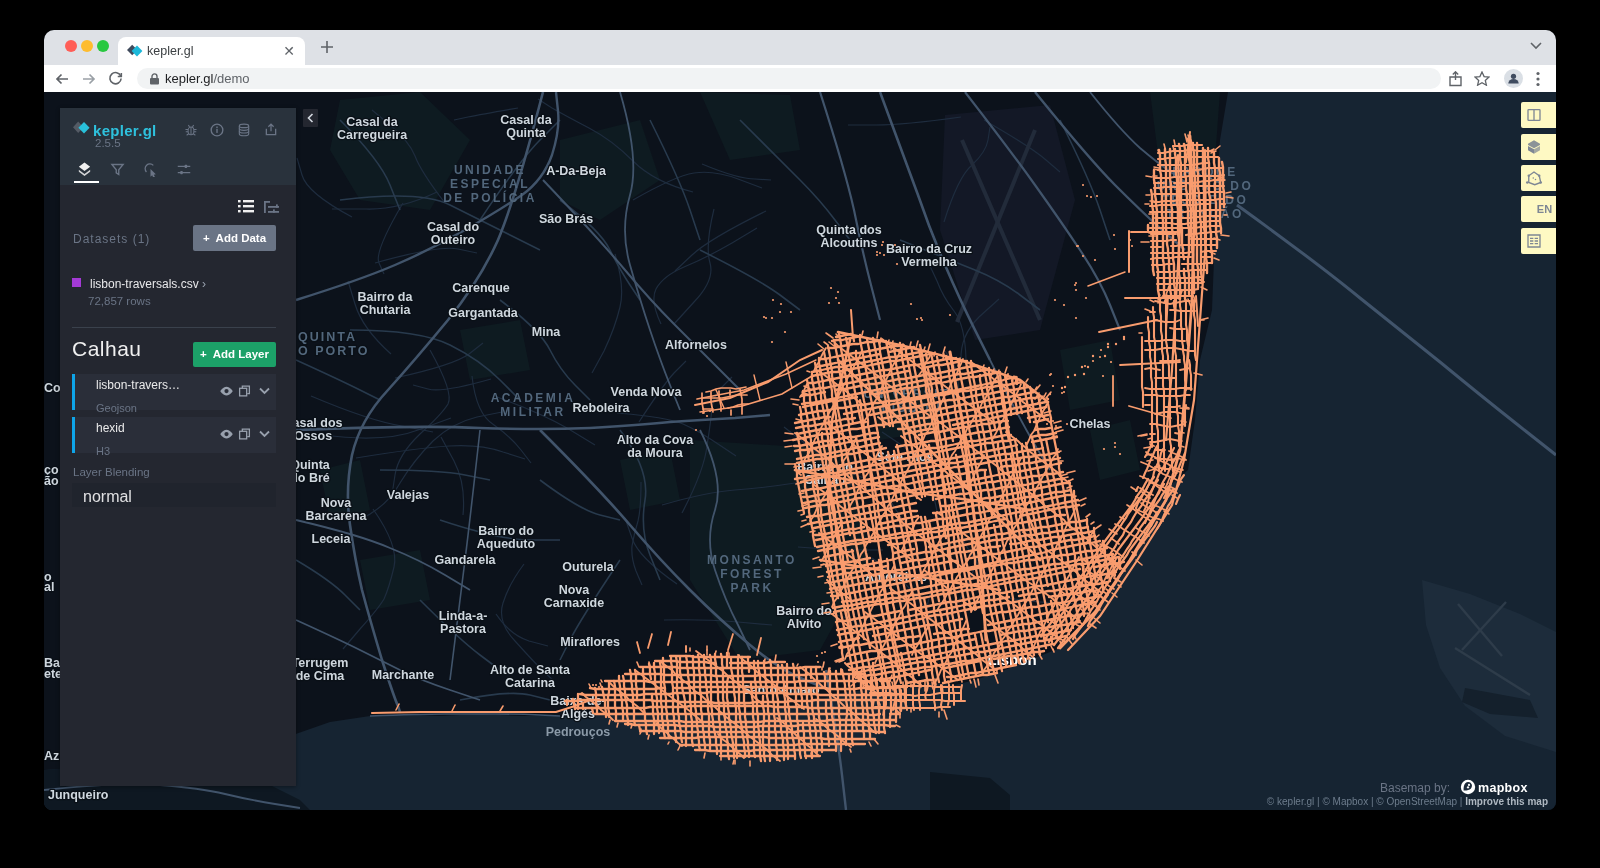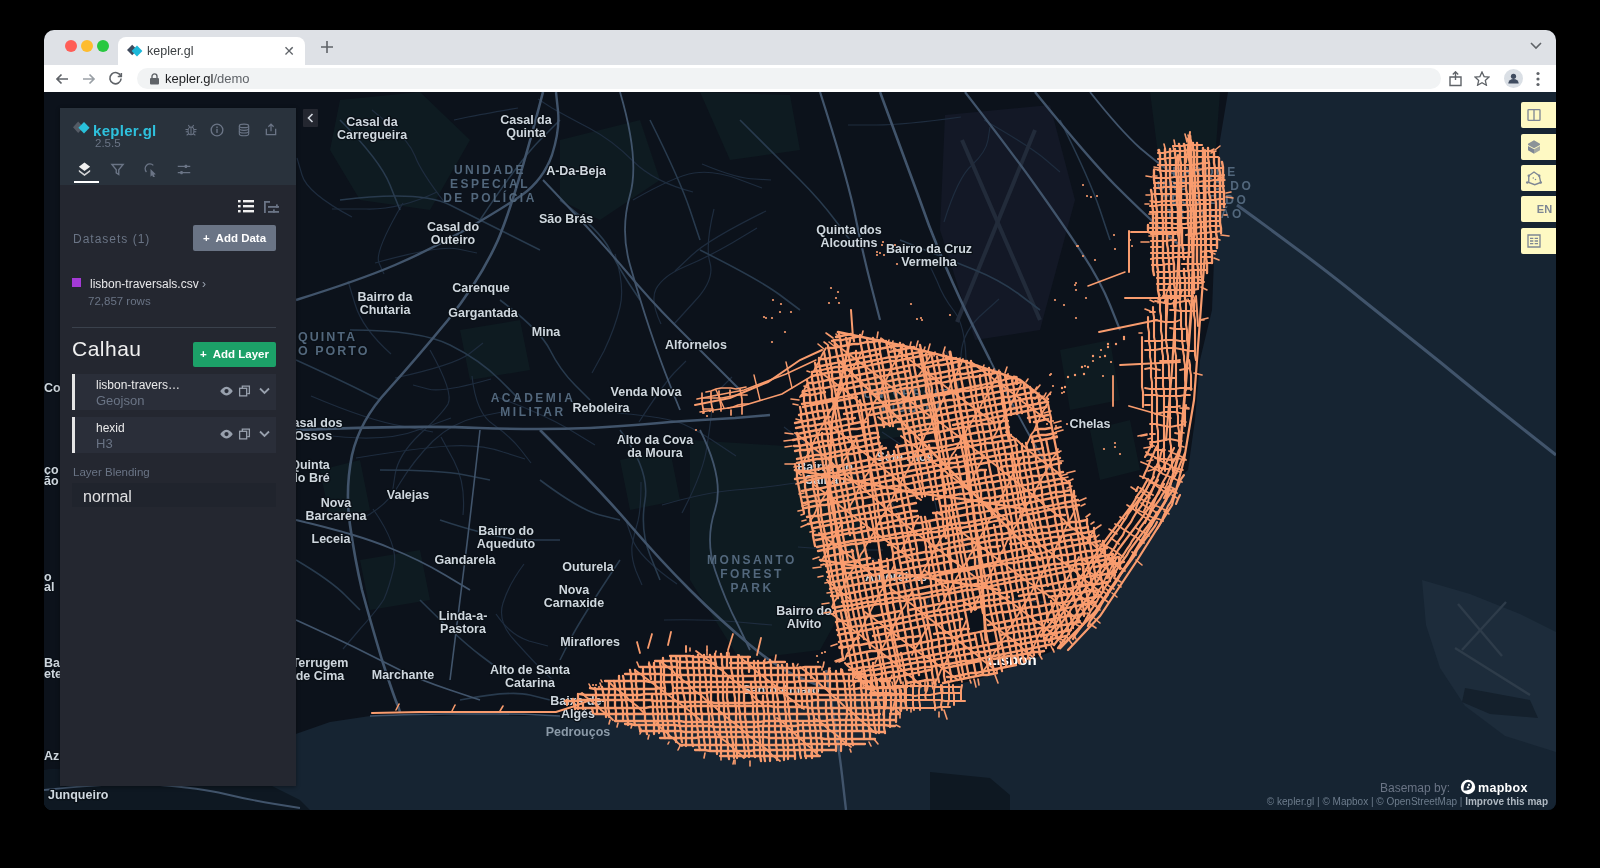--- a/index.html
+++ b/index.html
@@ -20,23 +20,23 @@
 .tabul{position:absolute;left:14px;top:73px;width:25px;height:2px;background:#fff}
 .collapse{position:absolute;left:259px;top:79px;width:15px;height:18px;background:#242730;color:#d3d8e0;font-size:10px;text-align:center;line-height:18px;border-radius:1px}
 .secgray{color:#6a7485}
 .adddata{position:absolute;left:133px;top:117px;width:83px;height:26px;background:#6a7485;border-radius:2px;color:#fff;font-size:11.5px;font-weight:bold;text-align:center;line-height:26px}
 .addlayer{position:absolute;left:133px;top:234px;width:83px;height:25px;background:#1ca168;border-radius:2px;color:#fff;font-size:11.5px;font-weight:bold;text-align:center;line-height:25px}
 .dsname{position:absolute;left:30px;top:169px;font-size:12px;color:#e8e8ea}
 .dsrows{position:absolute;left:28px;top:187px;font-size:11.5px;color:#6a7485}
 .dssw{position:absolute;left:12px;top:170px;width:9px;height:9px;background:#a43ad6}
 .divider{position:absolute;left:12px;top:219px;width:204px;height:1px;background:#3a414c}
 .layersh{position:absolute;left:12px;top:229px;font-size:21px;font-weight:400;color:#f0f0f0;letter-spacing:.5px}
-.lrow{position:absolute;left:12px;width:204px;height:36px;background:#2a2e39;border-left:3px solid #e5e5e5}
+.lrow{position:absolute;left:12px;width:204px;height:36px;background:#2a2e39;border-left:3px solid #0ea5e9}
 .lrow .t1{position:absolute;left:21px;top:4px;font-size:12px;color:#eaeaea}
-.lrow .t2{position:absolute;left:21px;top:19px;font-size:13px;color:#6a7485}
+.lrow .t2{position:absolute;left:21px;top:28px;font-size:11px;color:#6a7485}
 .blendlbl{position:absolute;left:13px;top:358px;font-size:11.5px;color:#6a7485}
 .blendbox{position:absolute;left:12px;top:375px;width:204px;height:24px;background:#20242d}
 .blendbox span{position:absolute;left:11px;top:5px;font-size:16px;color:#e0e0e2}
 .mapbtn{position:absolute;left:1477px;width:47px;height:26px;background:#fef9c3;border-radius:2px;color:#8a93a1}
 .attr1{position:absolute;right:8px;top:689px;font-size:12px;color:#6a7485;text-align:right}
 .attr2{position:absolute;right:8px;top:703px;font-size:10.5px;color:#6d7c8c;text-align:center}
 .attr2 b{color:#aeb7c0}
 </style></head><body>
 <div class="win">
  <div class="tabbar">

